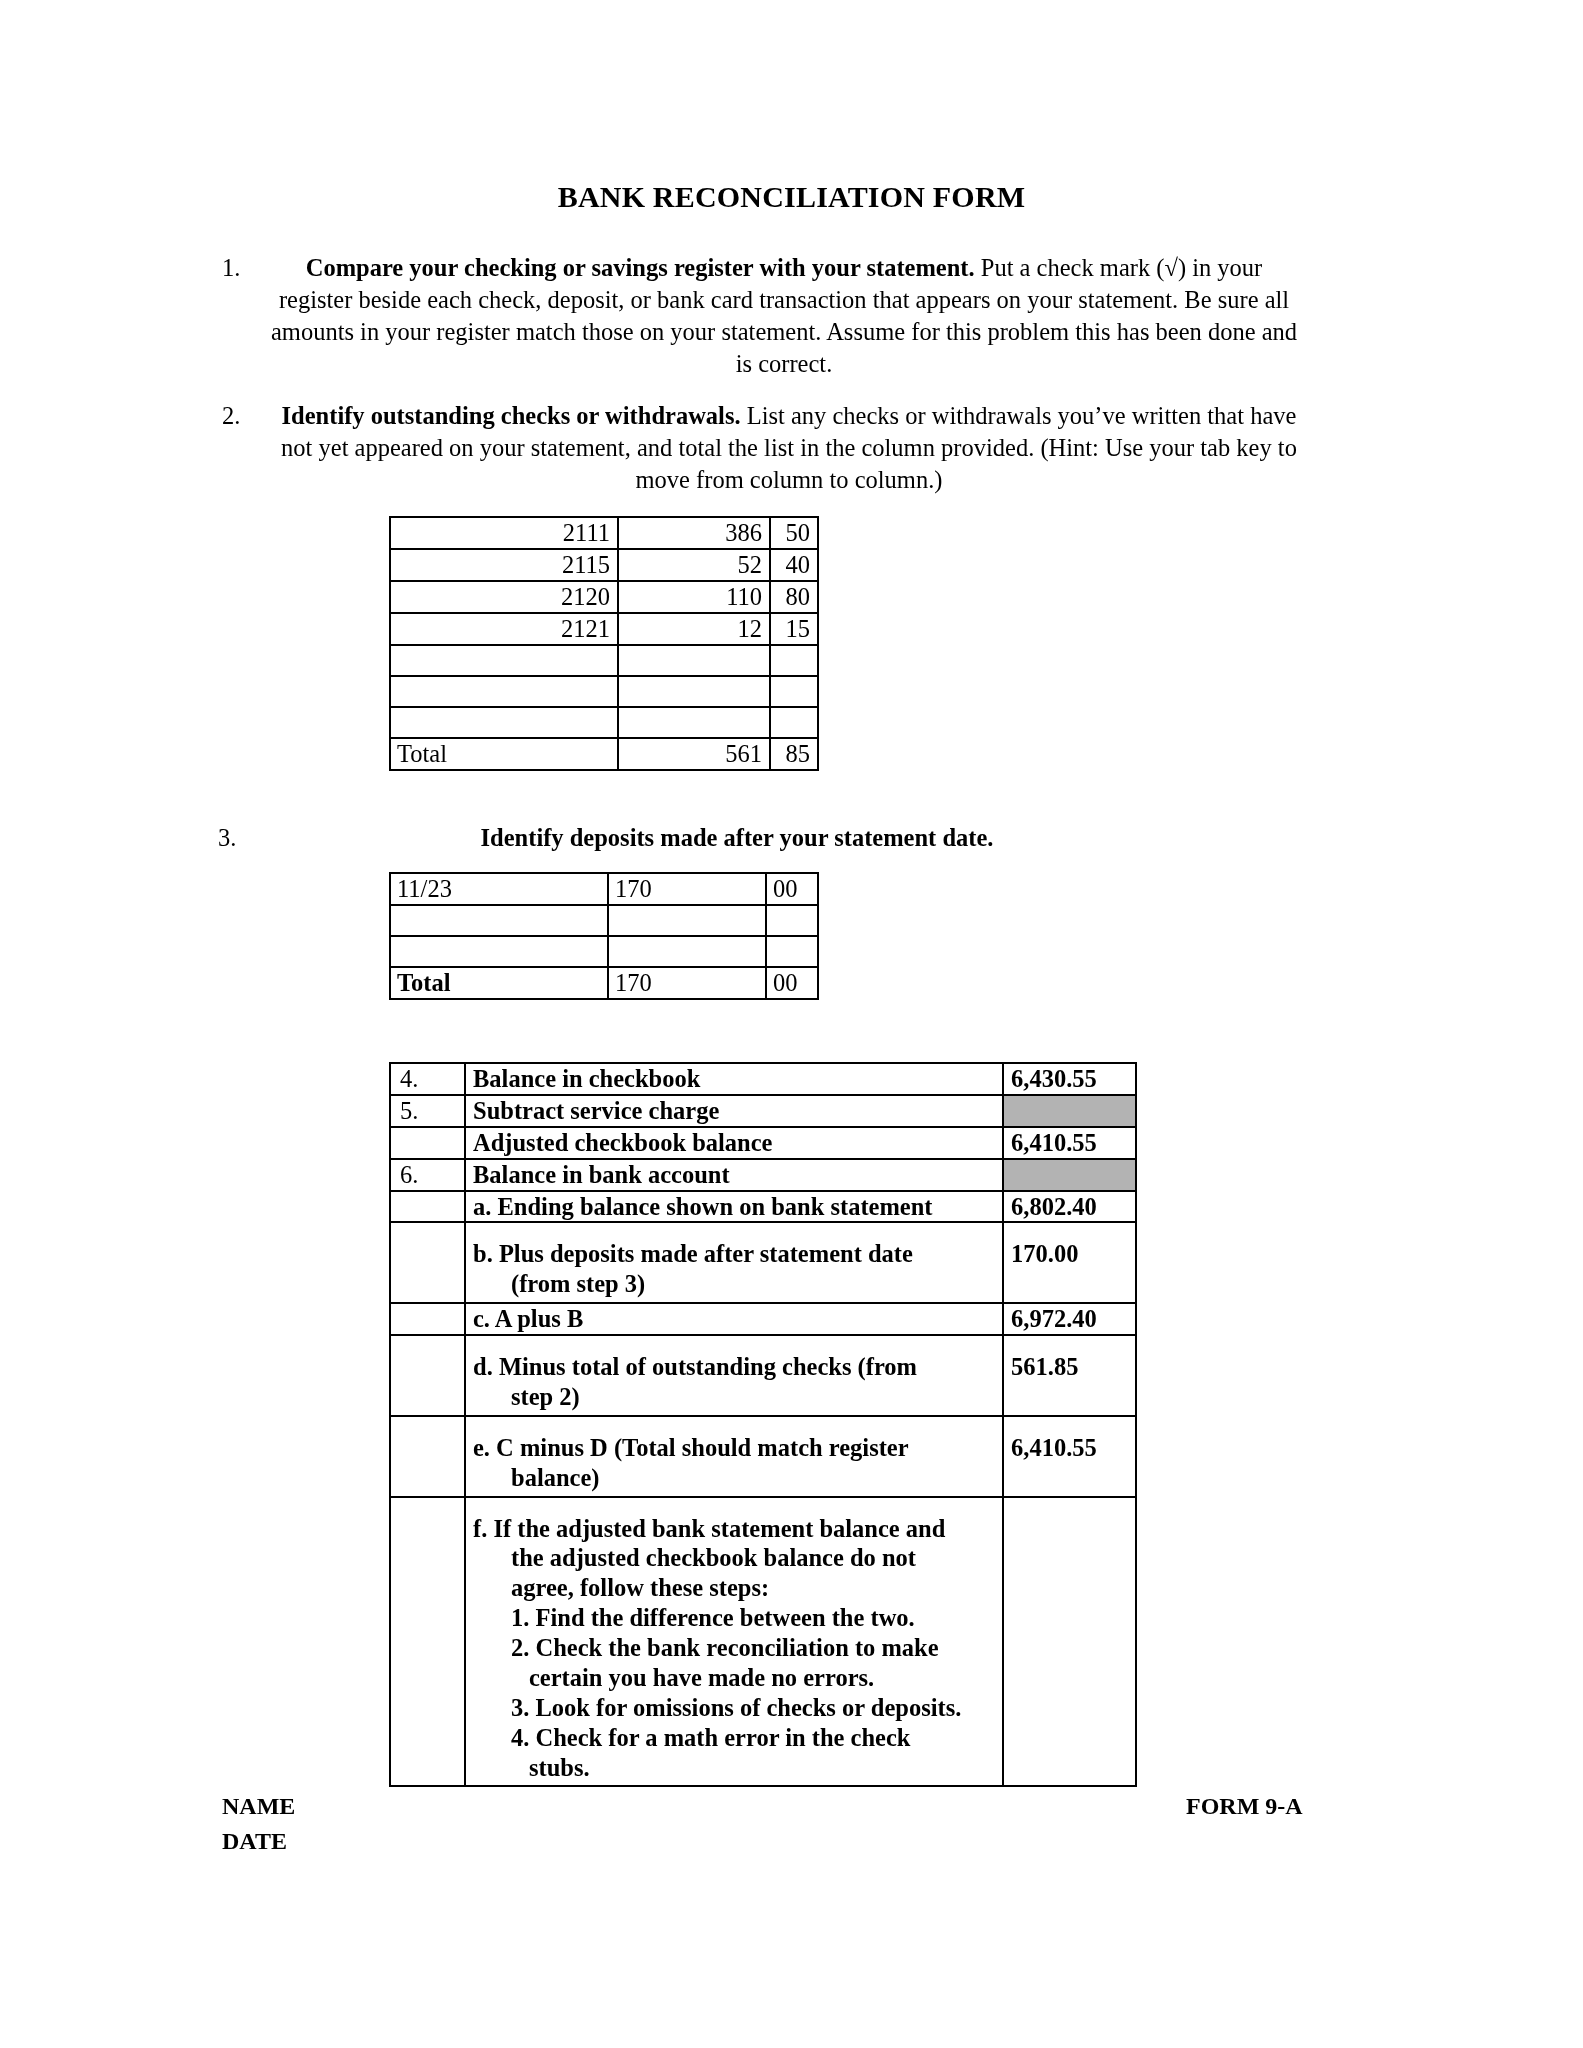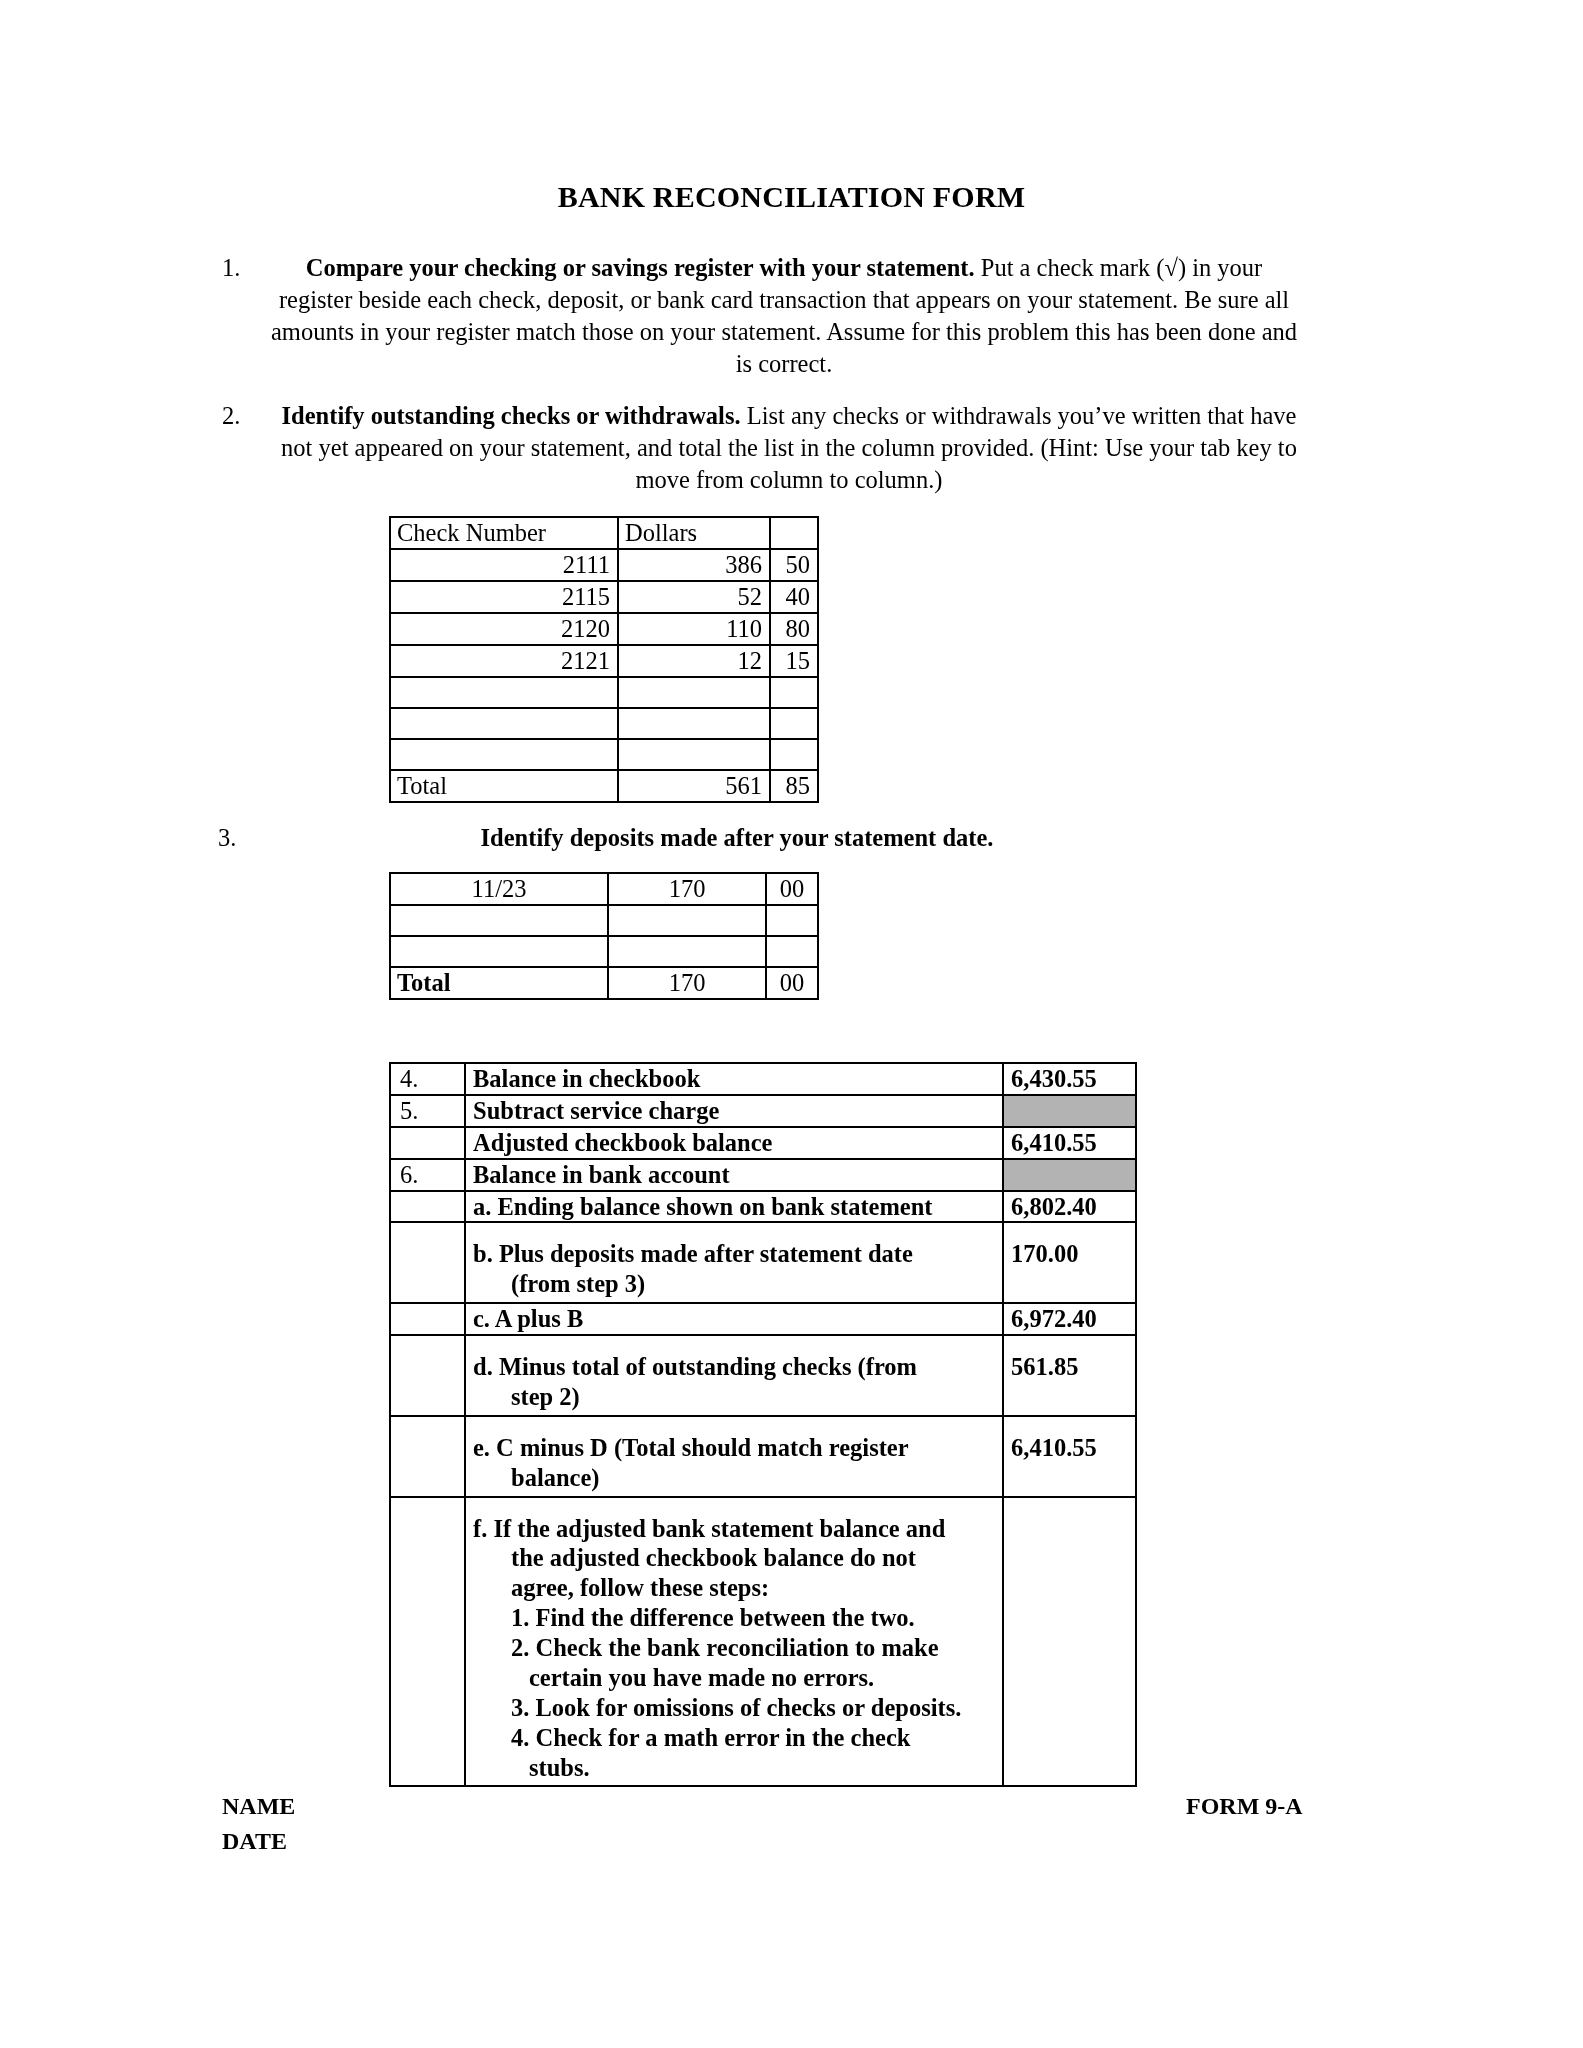--- a/index.html
+++ b/index.html
@@ -83,21 +83,21 @@
   #checks-table .val { text-align: right; padding-right: 7px; border-radius: 14px; }
   #checks-table .lbl { text-align: left; }
 
   
   #deposits-table { left: 389px; top: 872px; }
   #deposits-table col.d-date { width: 218px; }
   #deposits-table col.d-doll { width: 158px; }
   #deposits-table col.d-cent { width: 52px; }
   #deposits-table td { height: 31px; }
   #deposits-table .hdr { text-align: left; font-weight: bold; }
-  #deposits-table .val { text-align: center; }
+  #deposits-table .val { text-align: left; }
   #deposits-table .lbl { text-align: left; font-weight: bold; }
 
   
   #recon-table { left: 389px; top: 1062px; }
   #recon-table col.r-step { width: 75px; }
   #recon-table col.r-desc { width: 538px; }
   #recon-table col.r-amt  { width: 133px; }
   #recon-table td {
     font-weight: bold;
     height: 30px;
@@ -143,25 +143,20 @@
     <span class="body"><b>Identify outstanding checks or withdrawals.</b><span> List any checks or withdrawals you’ve written that have not yet appeared on your statement, and total the list in the column provided. (Hint: Use your tab key to move from column to column.)</span></span>
   </div>
 
   <table class="grid" id="checks-table">
     <colgroup>
       <col class="c-num">
         <col class="c-doll">
         <col class="c-cent">
     </colgroup>
     <tbody>
-      <tr>
-        <td class="hdr">Check Number</td>
-        <td class="hdr">Dollars</td>
-        <td class="hdr"></td>
-      </tr>
       <tr>
         <td class="val">2111</td>
         <td class="val">386</td>
         <td class="val">50</td>
       </tr>
       <tr>
         <td class="val">2115</td>
         <td class="val">52</td>
         <td class="val">40</td>
       </tr>

